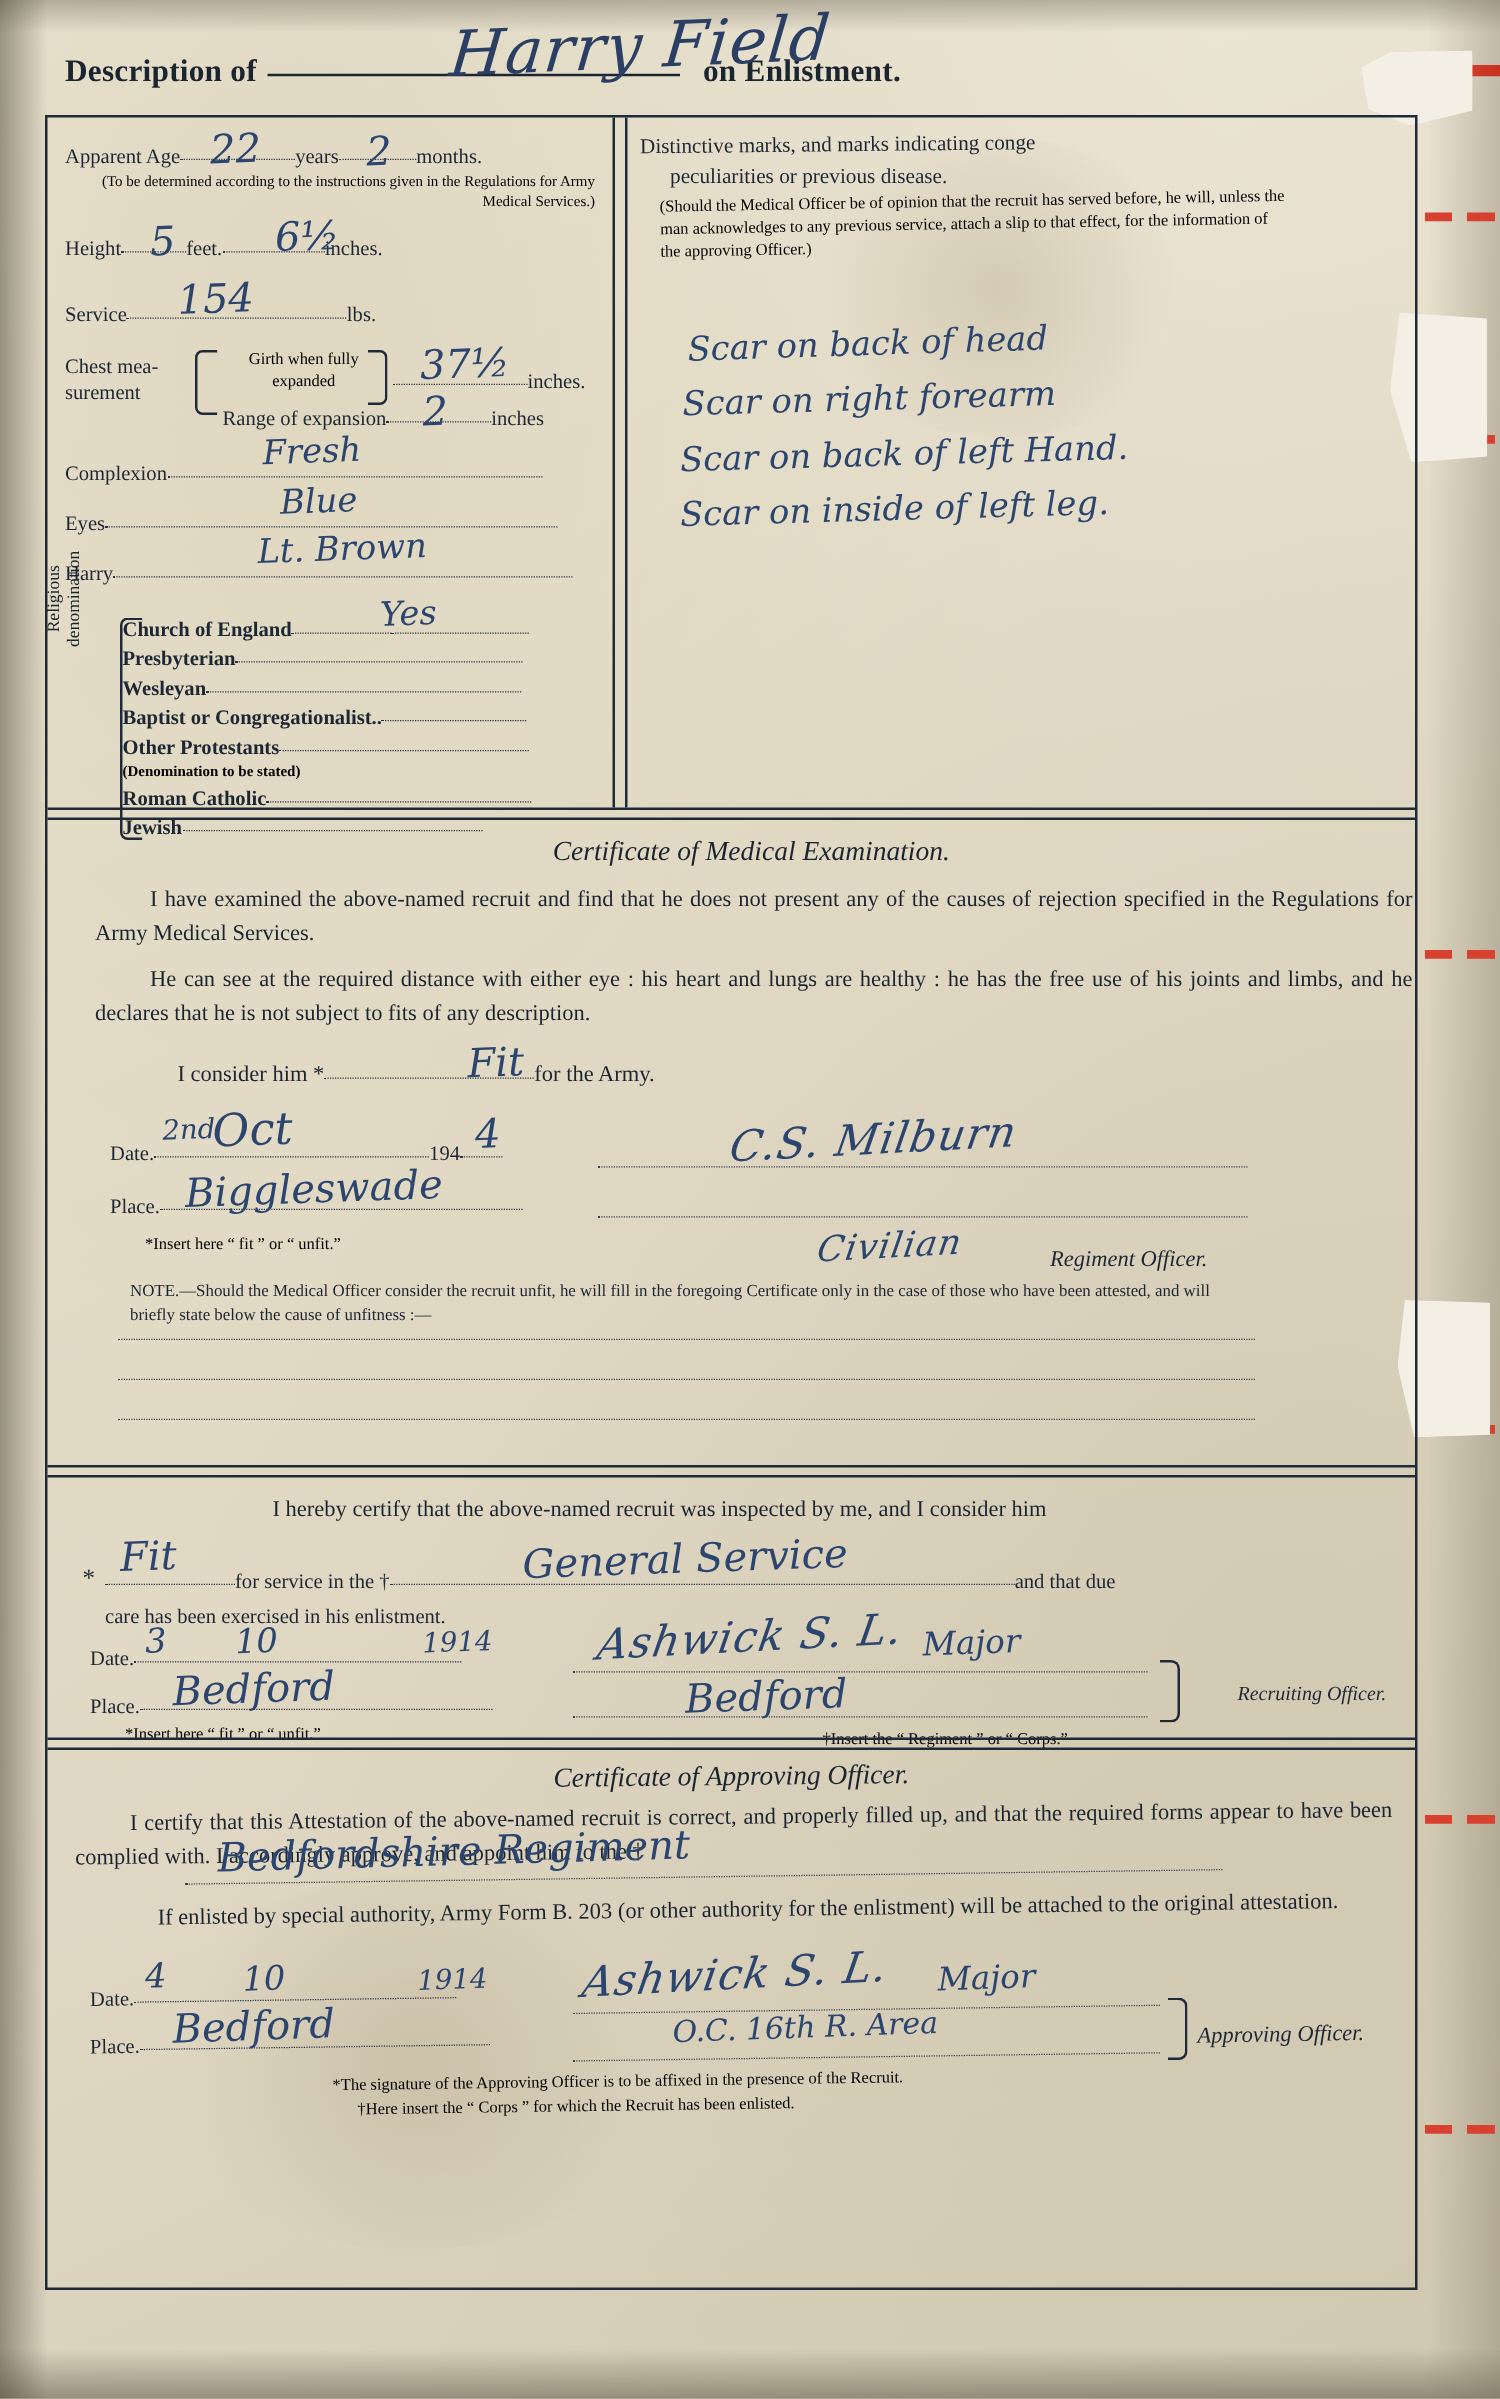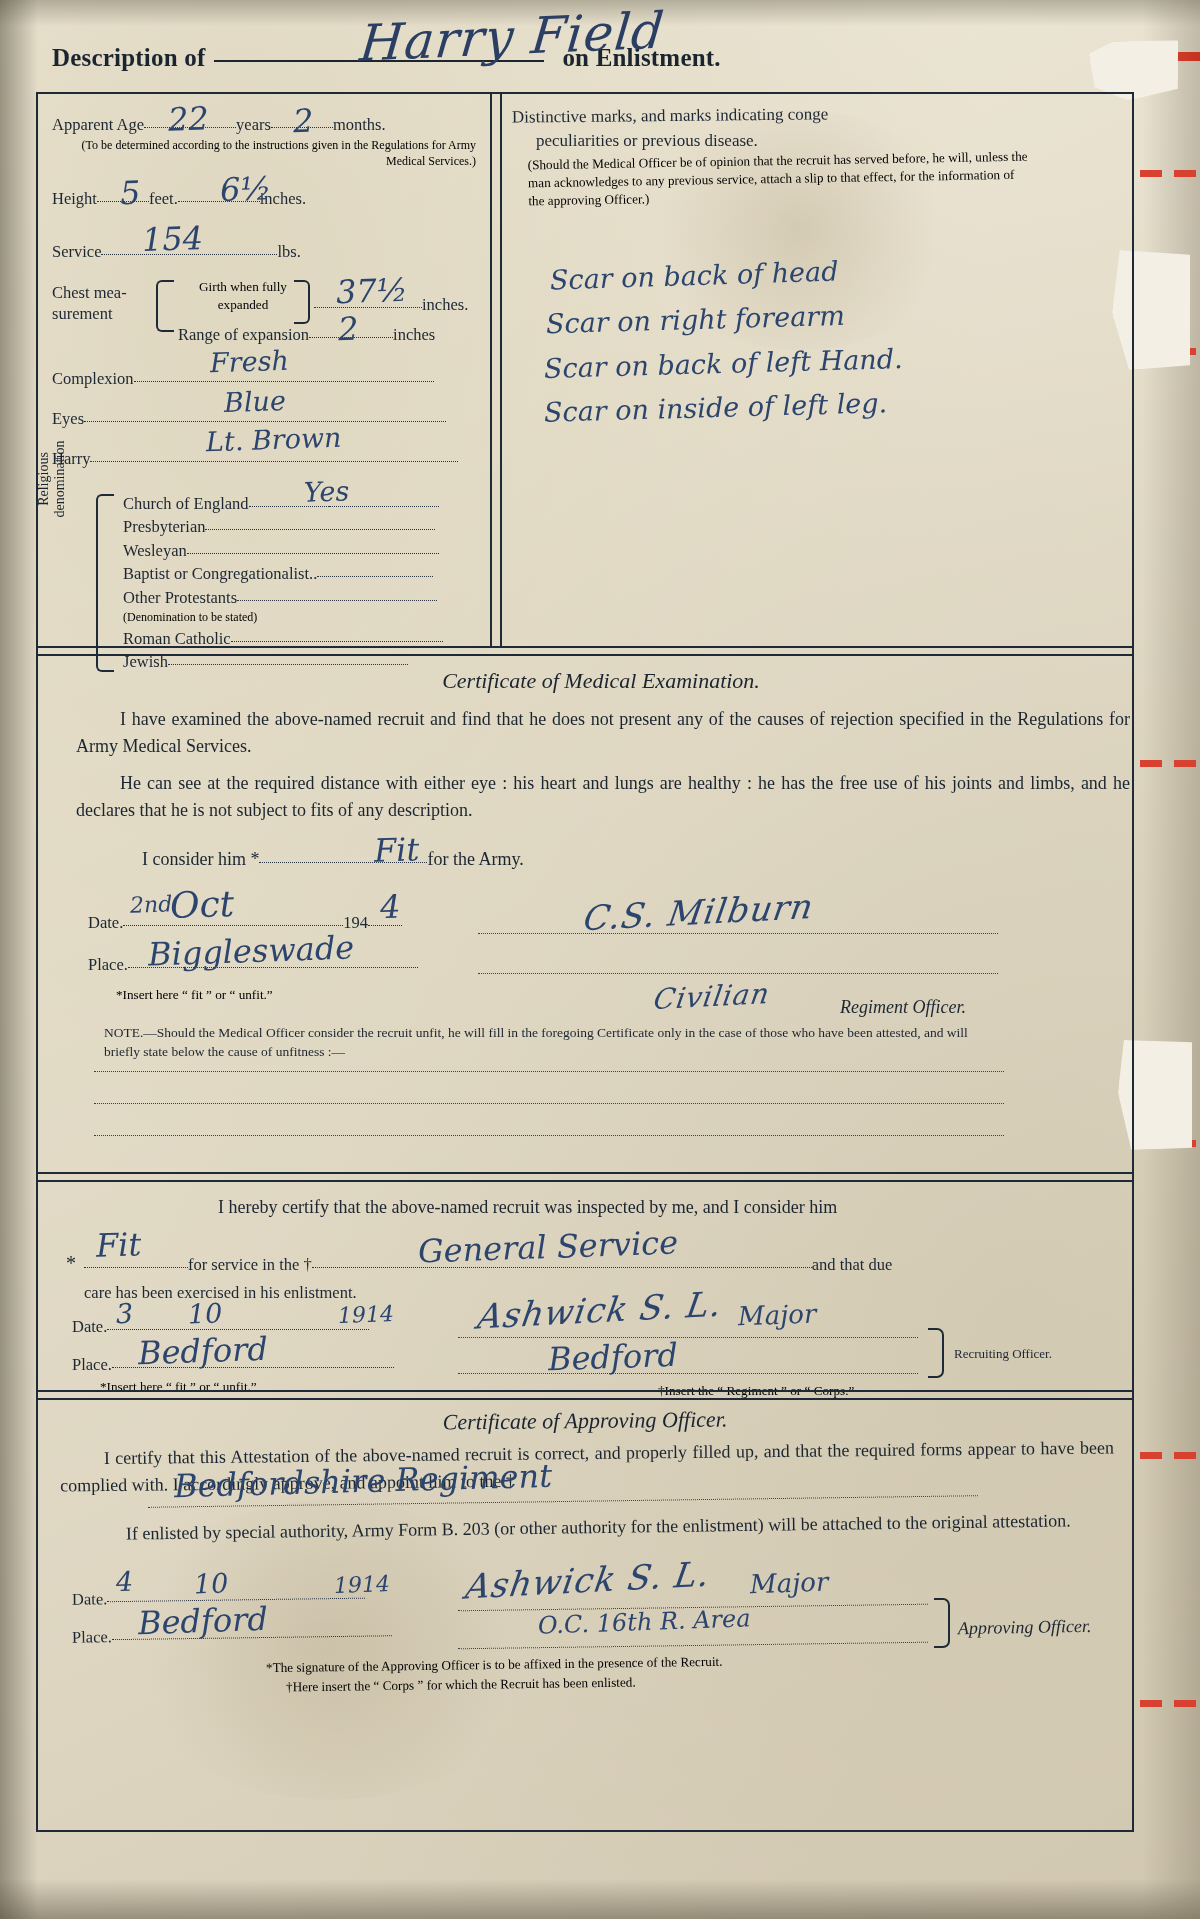--- a/index.html
+++ b/index.html
@@ -143,21 +143,21 @@
   }
   .brace {
     position:absolute;
     left: 42px; top: 0;
     width: 16px; height: 180px;
     border-left: 2px solid #1e2a38;
     border-top: 2px solid #1e2a38;
     border-bottom: 2px solid #1e2a38;
     border-radius: 6px 0 0 6px;
   }
-  .rel-lines { margin-left: 69px; }
+  .rel-lines { margin-left: 44px; font-weight: bold; }
   .rel-line { font-size: 16.5px; color:#1d2733; line-height: 1.42; white-space:nowrap; }
 
   .cert-title {
     text-align:center;
     font-size: 22px;
     font-style: italic;
     color:#1b2530;
     font-family: "Liberation Serif", serif;
   }
   .para { font-size: 18px; color:#1b2530; line-height:1.5; text-align:justify; }
@@ -377,21 +377,21 @@
       </div>
       <div class="hw lg" style="left:100px; top:146px;">Bedford</div>
 
       <div class="dotline" style="position:absolute; left:420px; top:150px; width:460px;"></div>
       <div class="dotline" style="position:absolute; left:420px; top:186px; width:460px;"></div>
       <div class="hw sig" style="left:440px; top:104px; font-size:34px;">Ashwick S. L.</div>
       <div class="hw md" style="left:700px; top:114px; font-size:26px;">Major</div>
       <div class="hw lg" style="left:510px; top:152px;">Bedford</div>
 
       <div class="rbrace" style="left:890px; top:142px; height:46px;"></div>
-      <div class="blk" style="position:absolute; left:916px; top:158px; font-size:13px;">Recruiting Officer.</div>
+      <div class="blk" style="position:absolute; left:952px; top:158px; font-style:italic; font-size:16px;">Recruiting Officer.</div>
 
       <div class="small" style="position:absolute; left:62px; top:192px;">*Insert here “ fit ” or “ unfit.”</div>
       <div class="small" style="position:absolute; left:620px; top:196px;">†Insert the “ Regiment ” or “ Corps.”</div>
     </div>
 
     <div class="hsep" style="top:1296px;"></div>
     <div class="hsep" style="top:1304px;"></div>
 
     <div style="position:absolute; left:0; top:1310px; width:100%;">
       <div class="cert-title" style="margin-top:4px; transform:rotate(-0.6deg);">Certificate of Approving Officer.</div>

